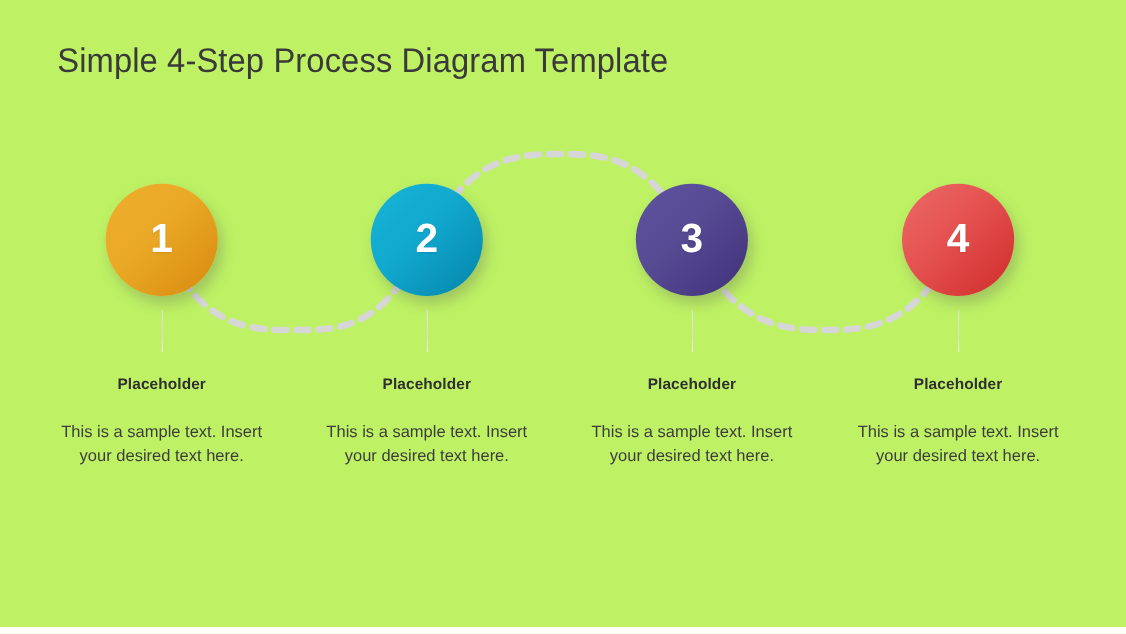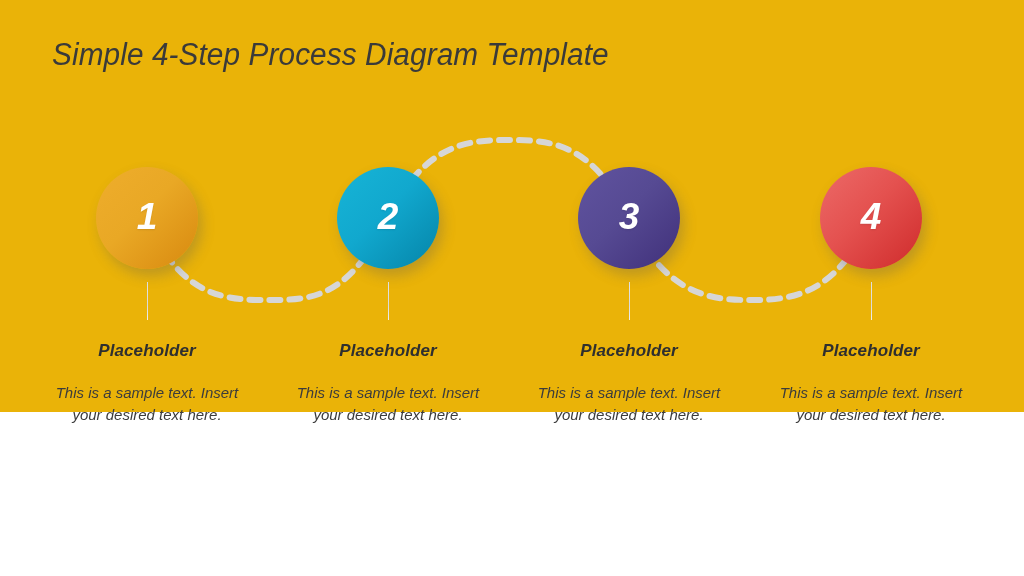--- a/index.html
+++ b/index.html
@@ -13,23 +13,22 @@
     position: relative;
     overflow: hidden;
     font-family: "Liberation Sans", sans-serif;
     background: #ffffff;
   }
 
   #slide {
     position: absolute;
     inset: 0;
     width: 1024px;
-    height: 412px;
-    background: #eab308;
-    font-style: italic;
+    height: 570px;
+    background: #bef264;
   }
 
   
   #page-title {
     position: absolute;
     left: 52px;
     top: 34px;
     font-size: 31px;
     line-height: 42px;
     font-weight: 400;
@@ -113,21 +112,21 @@
     z-index: 1;
   }
 
   
   .step-heading {
     position: absolute;
     left: 0;
     top: 341px;
     width: 242px;
     text-align: center;
-    font-size: 17px;
+    font-size: 14px;
     font-weight: bold;
     color: #2f2f2f;
     font-family: "Liberation Sans", sans-serif;
     letter-spacing: 0.1px;
   }
 
   
   .step-body {
     position: absolute;
     left: 21px;

